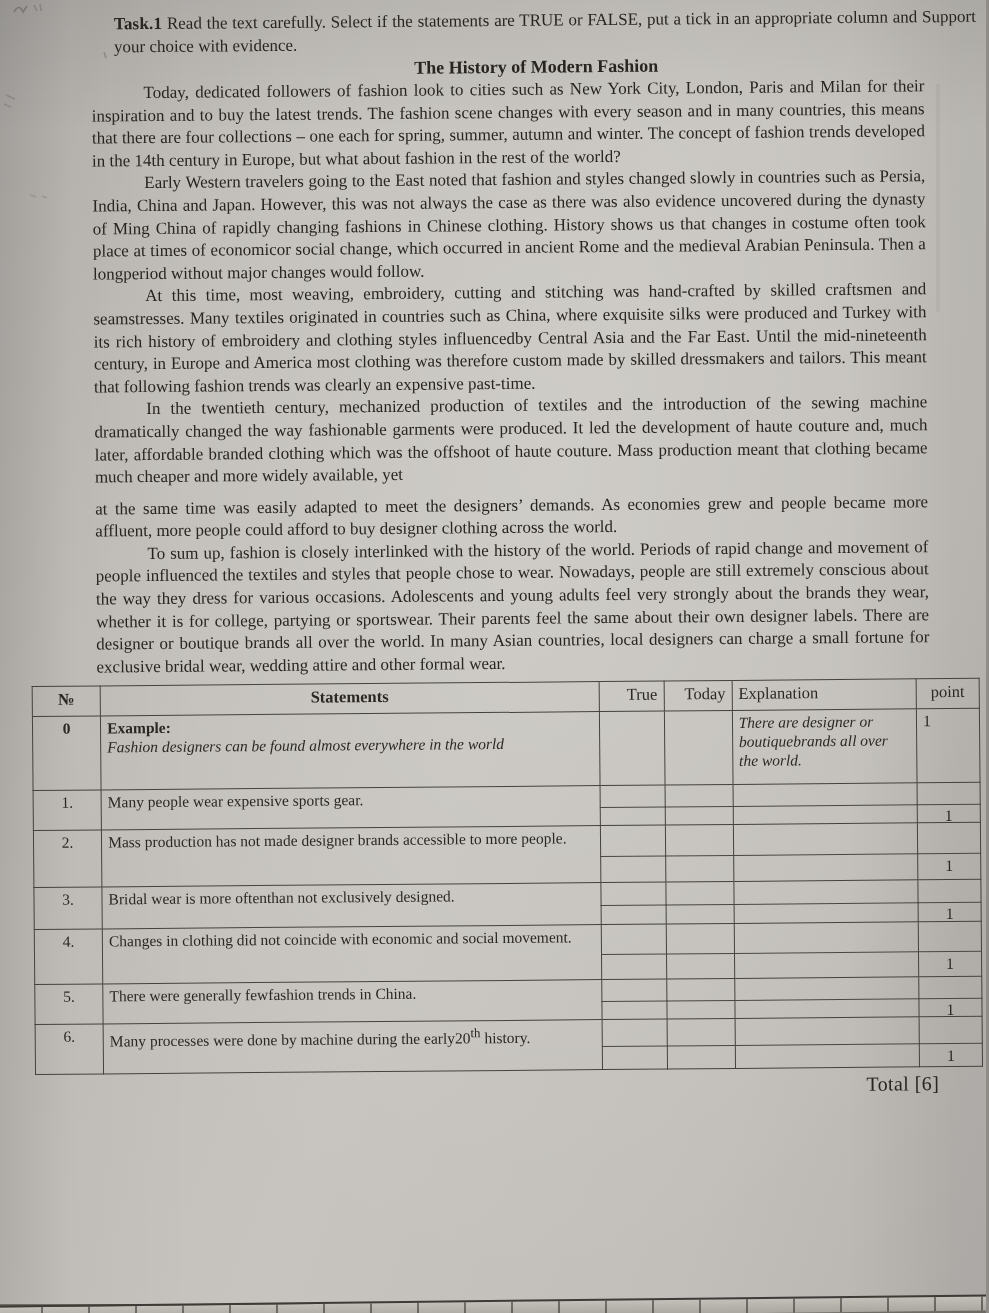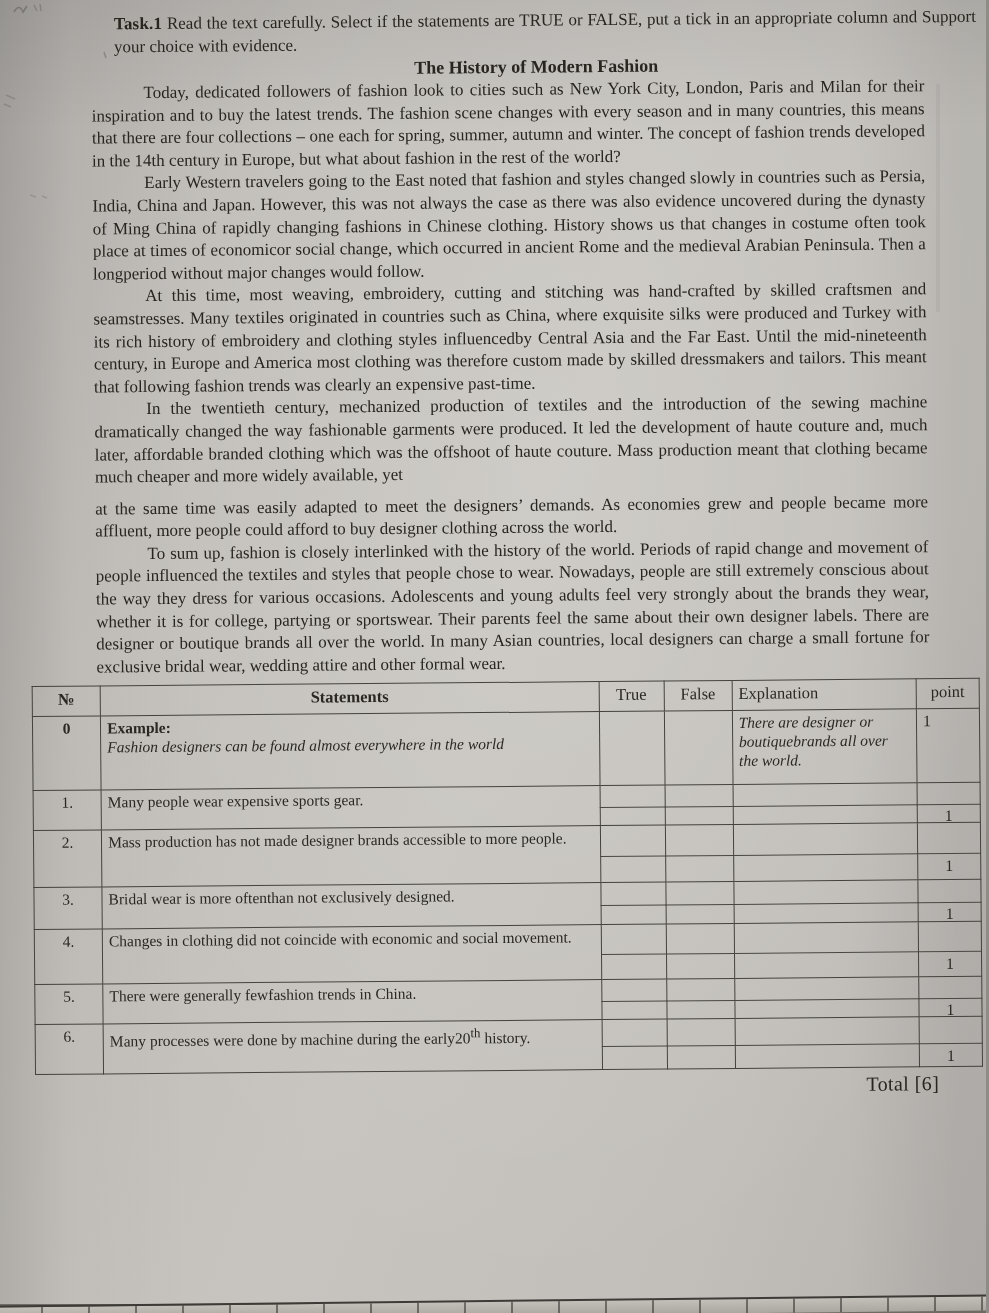--- a/index.html
+++ b/index.html
@@ -41,21 +41,21 @@
     border-collapse:collapse;table-layout:fixed;
     font-size:15.5px;color:#2b2823;
   }
   table.stm td{
     border:1.4px solid #45423d;
     vertical-align:top;padding:2px 6px;
     line-height:19px;
   }
   tr.hdr td{padding:3px 6px;font-size:16.5px;}
   .c-num{text-align:center;}
-  .c-true,.c-false{text-align:center;font-family:Liberation Serif, serif;}
+  .c-true,.c-false{text-align:right;font-family:Liberation Serif, serif;}
   .c-point-h{text-align:center;}
   .bold{font-weight:bold;}
   .ital{font-style:italic;}
   td.stmt{padding-left:13px;}
   td.split{position:relative;padding:0;}
   td.split::after{
     content:"";position:absolute;left:-1px;right:-1px;top:52%;
     border-top:1.3px solid #4a4742;
   }
   td.split .ptv{
@@ -105,21 +105,21 @@
           <col style="width:65px">
         <col style="width:68px">
           <col style="width:184px">
           <col style="width:63px">
       </colgroup>
       <tbody>
           <tr class="hdr" style="height:30px">
         <td class="c-num bold">№</td>
         <td class="bold" style="text-align:center">Statements</td>
         <td class="c-true">True</td>
-        <td class="c-false">False</td>
+        <td class="c-false">Today</td>
         <td>Explanation</td>
         <td class="c-point-h">point</td>
       </tr>
 
       <tr style="height:74px">
         <td class="c-num bold">0</td>
         <td class="stmt">
           <div class="bold">Example:</div>
           <div class="ital">Fashion designers can be found almost everywhere in the world</div>
         </td>

